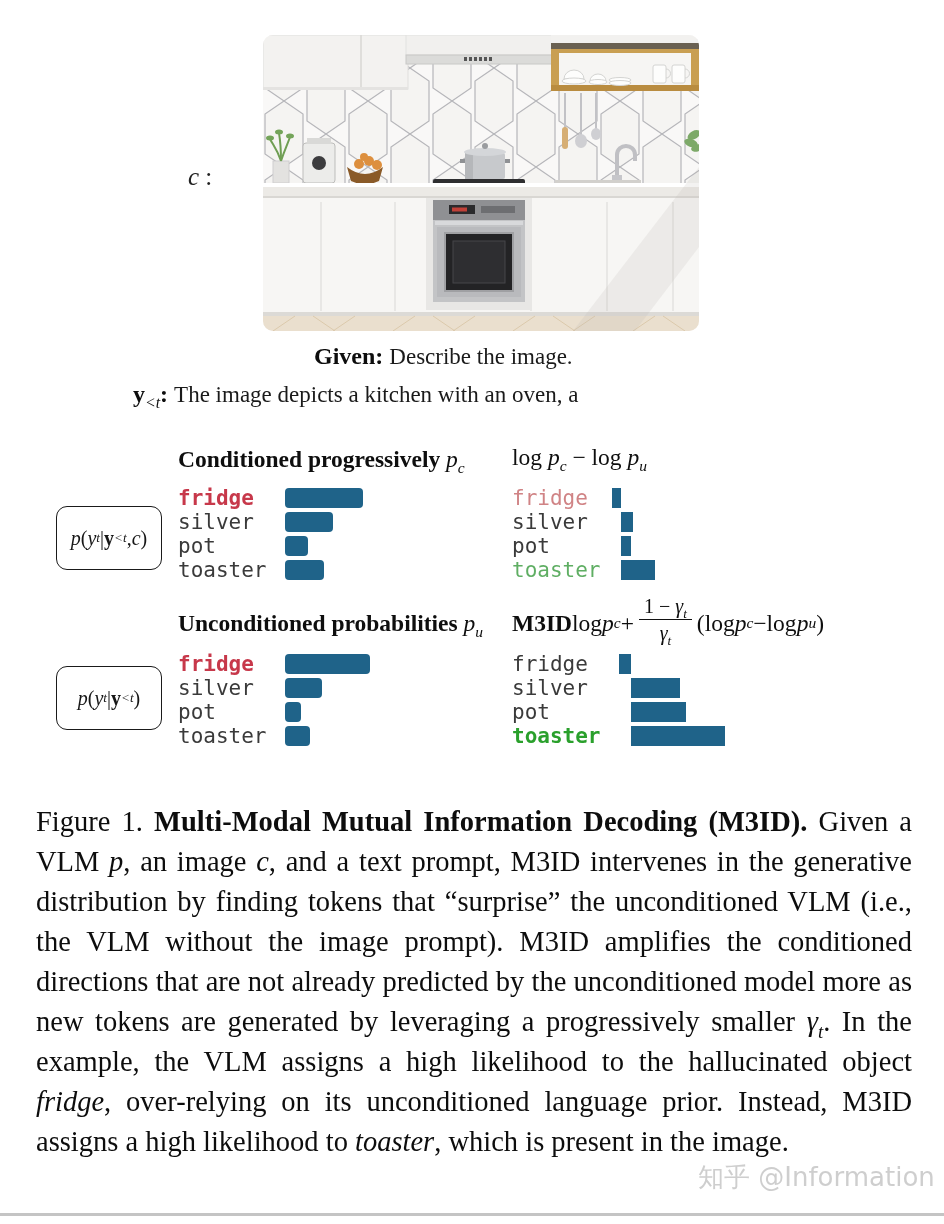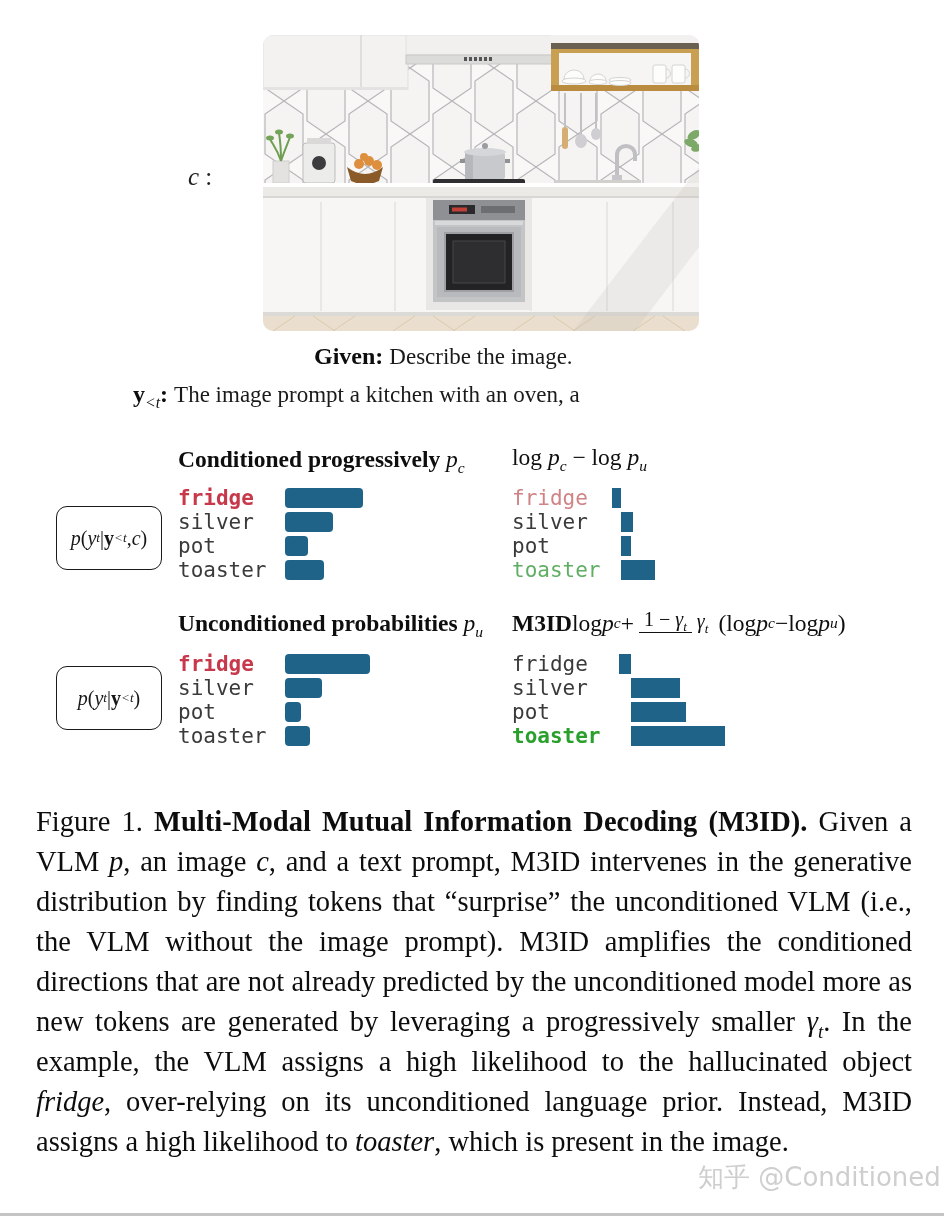--- a/index.html
+++ b/index.html
@@ -16,21 +16,21 @@
   .prompt-line{left:314px;top:343px;font-size:24px;white-space:nowrap;}
   .context-line{left:133px;top:381px;font-size:24px;white-space:nowrap;}
   .mono{font-family:Liberation Serif, serif;font-size:23px;color:#1a1a1a;}
   .serifbold{font-weight:bold;color:#0d0d0d;}
   
   .mhdr{font-size:23.5px;color:#0e0e0e;white-space:nowrap;}
   .hdr-cond{left:178px;top:446px;}
   .hdr-delta{left:512px;top:444px;}
   .hdr-uncond{left:178px;top:610px;}
   .hdr-m3id{left:512px;top:597px;height:52px;display:flex;align-items:center;}
-  .frac{display:inline-flex;flex-direction:row;align-items:center;vertical-align:middle;
+  .frac{display:inline-flex;flex-direction:column;align-items:center;vertical-align:middle;
         margin:0 5px;font-size:20px;transform:translateY(-3px);}
   .frac .num{border-bottom:1.6px solid #111;padding:0 5px 1px;}
   .frac .den{padding:2px 5px 0;}
   
   .mathbox{width:104px;height:62px;border:1.7px solid #1a1a1a;border-radius:11px;
            display:flex;align-items:center;justify-content:center;font-size:20px;color:#161616;}
   .box1{left:56px;top:506px;}
   .box2{left:56px;top:666px;}
   
   .chart{width:430px;}
@@ -196,21 +196,21 @@
 
 <div class="abs c-label"><span class="it">c</span><span> :</span></div>
 
 <div class="abs prompt-line">
   <span class="serifbold">Given:</span>
   <span class="mono">Describe the image.</span>
 </div>
 
 <div class="abs context-line">
   <span class="serifbold">y</span><sub class="it">&lt;t</sub><span class="serifbold">:</span>
-  <span class="mono">The image prompt a kitchen with an oven, a</span>
+  <span class="mono">The image depicts a kitchen with an oven, a</span>
 </div>
 
 <div class="abs mhdr hdr-cond"><span class="bd">Conditioned progressively </span><span class="it">p</span><sub class="it">c</sub></div>
 <div class="abs mhdr hdr-delta"><span>log </span><span class="it">p</span><sub class="it">c</sub><span> − </span><span>log </span><span class="it">p</span><sub class="it">u</sub></div>
 <div class="abs mhdr hdr-uncond"><span class="bd">Unconditioned probabilities </span><span class="it">p</span><sub class="it">u</sub></div>
 <div class="abs mhdr hdr-m3id">
     <span class="bd">M3ID </span>
     <span>log </span>
     <span class="it">p</span>
     <sub class="it">c</sub>
@@ -273,14 +273,14 @@
   </div>
 <div class="abs chart chart-m3id">
     <div class="crow"><span class="tok" style="color: rgb(58, 58, 58);">fridge</span><div class="bar" style="width: 12px; left: 107px; background: rgb(31, 99, 137);"></div></div>
     <div class="crow"><span class="tok" style="color: rgb(58, 58, 58);">silver</span><div class="bar" style="width: 49px; left: 119px; background: rgb(31, 99, 137);"></div></div>
     <div class="crow"><span class="tok" style="color: rgb(58, 58, 58);">pot</span><div class="bar" style="width: 55px; left: 119px; background: rgb(31, 99, 137);"></div></div>
     <div class="crow"><span class="tok" style="color: rgb(42, 160, 44); font-weight: bold;">toaster</span><div class="bar" style="width: 94px; left: 119px; background: rgb(31, 99, 137);"></div></div>
   </div>
 
 <div class="abs caption"><span>Figure 1. </span><span class="bd">Multi-Modal Mutual Information Decoding (M3ID).</span><span> Given a VLM </span><span class="it">p</span><span>, an image </span><span class="it">c</span><span>, and a text prompt, M3ID intervenes in the generative distribution by finding tokens that “surprise” the unconditioned VLM (i.e., the VLM without the image prompt). M3ID amplifies the conditioned directions that are not already predicted by the unconditioned model more as new tokens are generated by leveraging a progressively smaller </span><span class="it">γ</span><sub class="it">t</sub><span>. In the example, the VLM assigns a high likelihood to the hallucinated object </span><span class="it">fridge</span><span>, over-relying on its unconditioned language prior.  Instead, M3ID assigns a high likelihood to </span><span class="it">toaster</span><span>, which is present in the image.</span></div>
 
-<div class="abs watermark">知乎 @Conditioned</div>
+<div class="abs watermark">知乎 @Information</div>
 <div class="abs bottom-rule"></div>
 
 </body></html>

